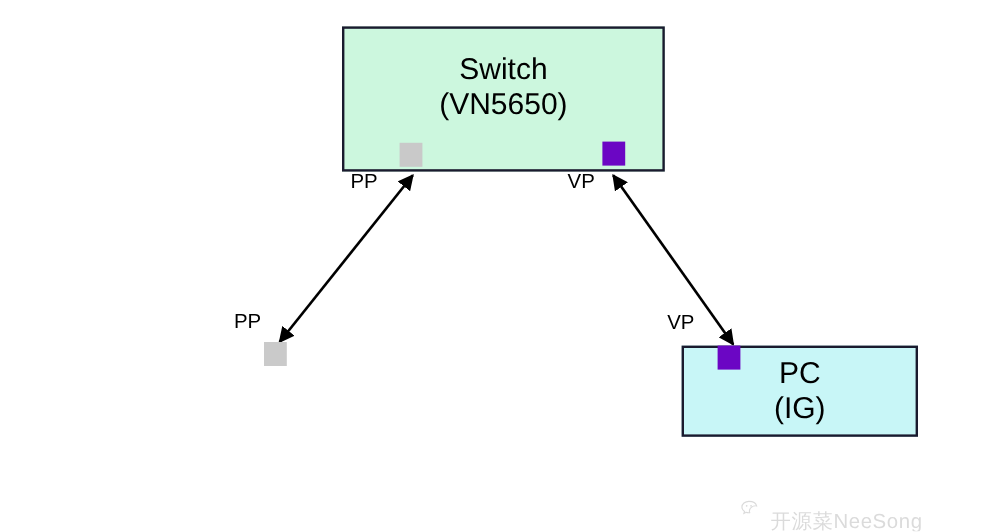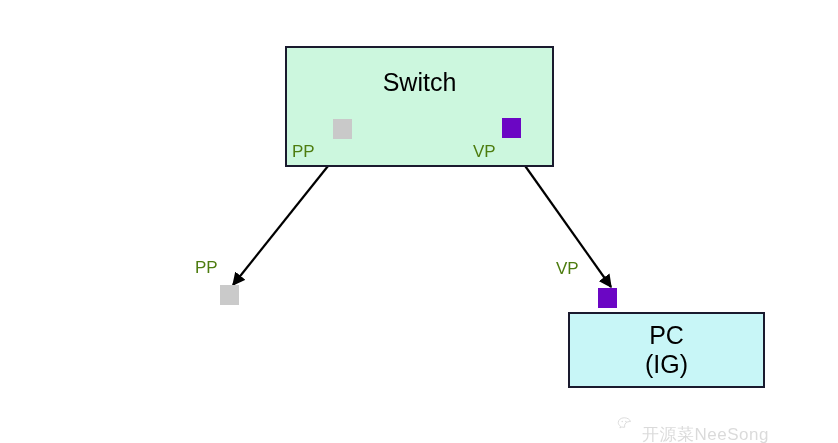--- a/index.html
+++ b/index.html
@@ -19,21 +19,20 @@
   }
   .node {
     position: absolute;
     box-sizing: border-box;
     border: 2px solid #1a1a2e;
     display: flex;
     flex-direction: column;
     align-items: center;
     justify-content: center;
     line-height: 1.15;
-    margin-top: 24px;
   }
   .node-label {
     font-size: 25px;
     color: #000000;
     text-align: center;
     white-space: nowrap;
   }
   #node-switch {
     left: 285px;
     top: 22px;
@@ -67,21 +66,21 @@
   .port-purple { background: #6b06c4; }
 
   #port-switch-pp { left: 333px; top: 119px; }
   #port-switch-vp { left: 502px; top: 118px; }
   #port-dut-pp   { left: 220px; top: 285px; }
   #port-pc-vp    { left: 598px; top: 288px; }
 
   .edge-label {
     position: absolute;
     font-size: 17px;
-    color: #4d7c0f;
+    color: #000000;
     white-space: nowrap;
   }
   #label-sw-pp { left: 292px; top: 142px; }
   #label-sw-vp { left: 473px; top: 142px; }
   #label-dut-pp { left: 195px; top: 258px; }
   #label-pc-vp  { left: 556px; top: 259px; }
 
   #links {
     position: absolute;
     left: 0;
@@ -125,20 +124,21 @@
       </marker>
     </defs>
 
     <line x1="233" y1="285" x2="344" y2="146" stroke="#000000" stroke-width="2.2" marker-start="url(#arrowStart)" marker-end="url(#arrowEnd)"></line>
 
     <line x1="511" y1="146" x2="611" y2="287" stroke="#000000" stroke-width="2.2" marker-start="url(#arrowStart)" marker-end="url(#arrowEnd)"></line>
   </svg>
 
   <div class="node" id="node-switch">
     <div class="node-label">Switch</div>
+    <div class="node-label">(VN5650)</div>
   </div>
 
 
   <div class="node" id="node-pc">
     <div class="node-label">PC</div>
     <div class="node-label">(IG)</div>
   </div>
 
   <div class="port port-gray" id="port-switch-pp"></div>
   <div class="port port-purple" id="port-switch-vp"></div>

